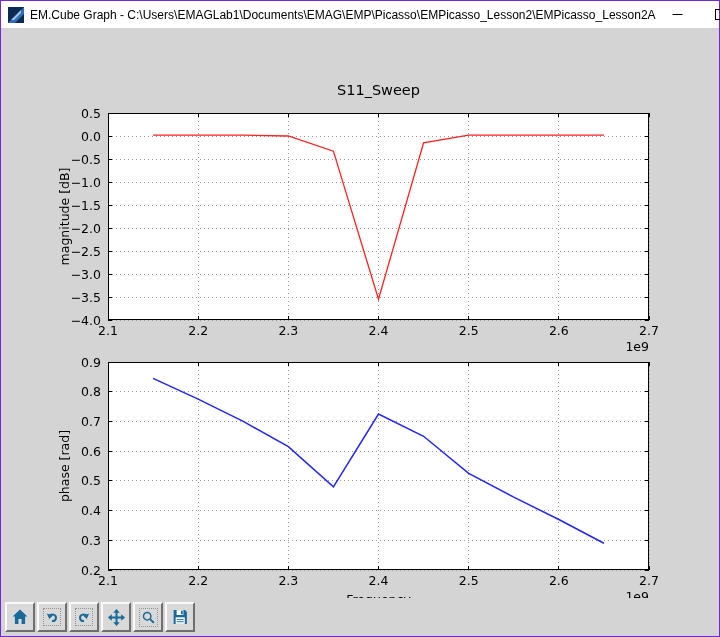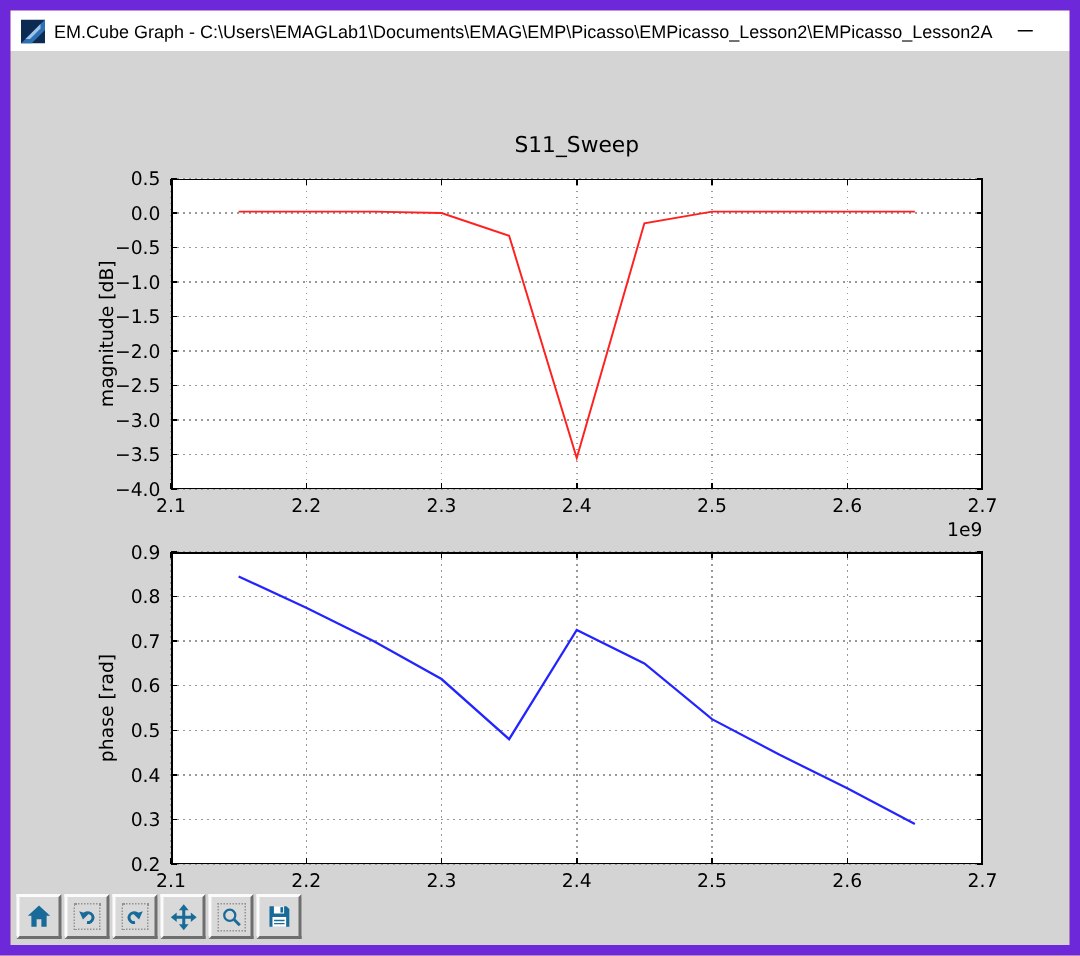--- a/index.html
+++ b/index.html
@@ -3,21 +3,21 @@
 <meta charset="utf-8">
 <style>
   html,body{margin:0;padding:0;}
   body{
     width:720px;height:637px;position:relative;overflow:hidden;
     font-family:"DejaVu Sans","Liberation Sans",sans-serif;
     background:#d4d4d4;
   }
   .window{
     position:absolute;inset:0;box-sizing:border-box;
-    border:7px solid #6d28d9;background:#be185d;
+    border:1px solid #6d28d9;background:#5eead4;
   }
   
   .titlebar{
     position:absolute;top:0;left:0;right:0;height:27px;
     background:#ffffff;display:flex;align-items:center;
   }
   .app-icon{width:16px;height:16px;margin-left:7px;flex:0 0 auto;}
   .title-text{
     margin-left:6px;font-size:12px;color:#000;white-space:nowrap;
     font-family:"Liberation Sans","DejaVu Sans",sans-serif;

